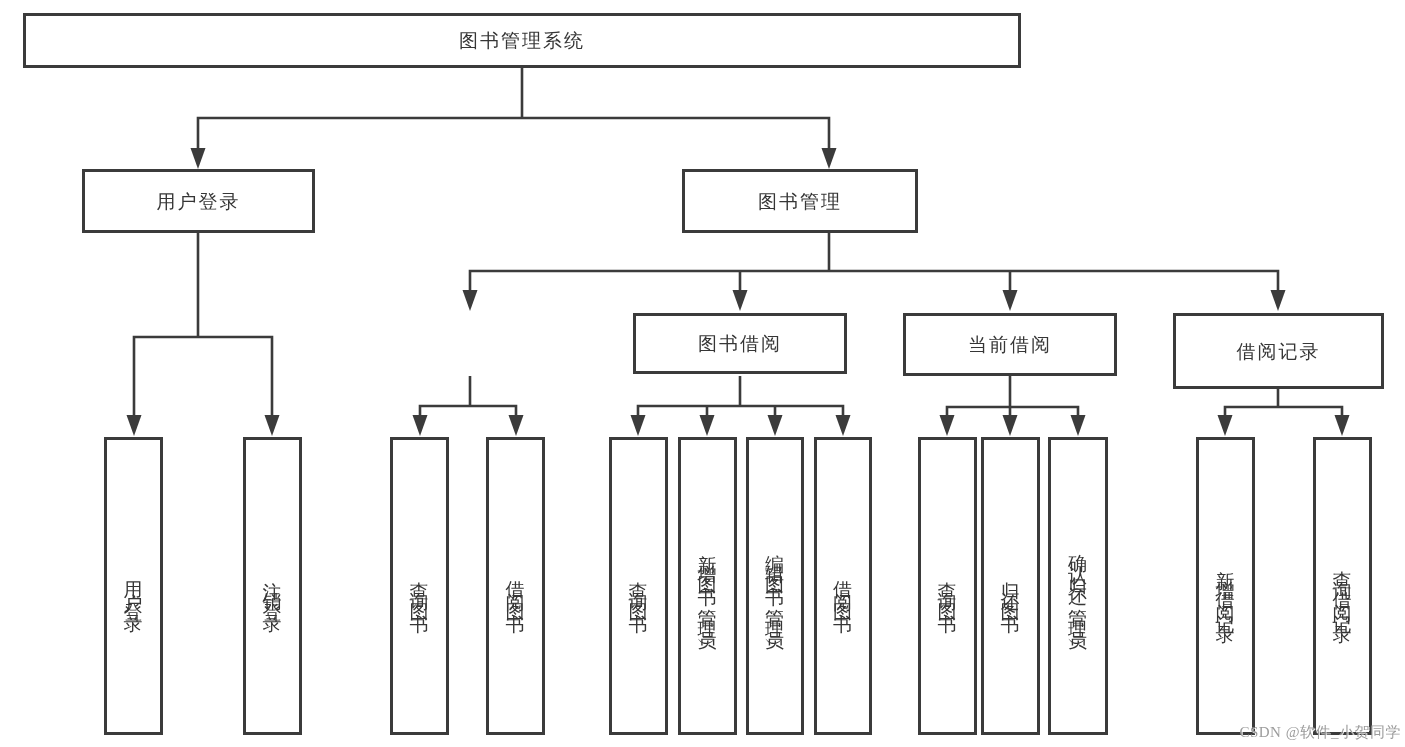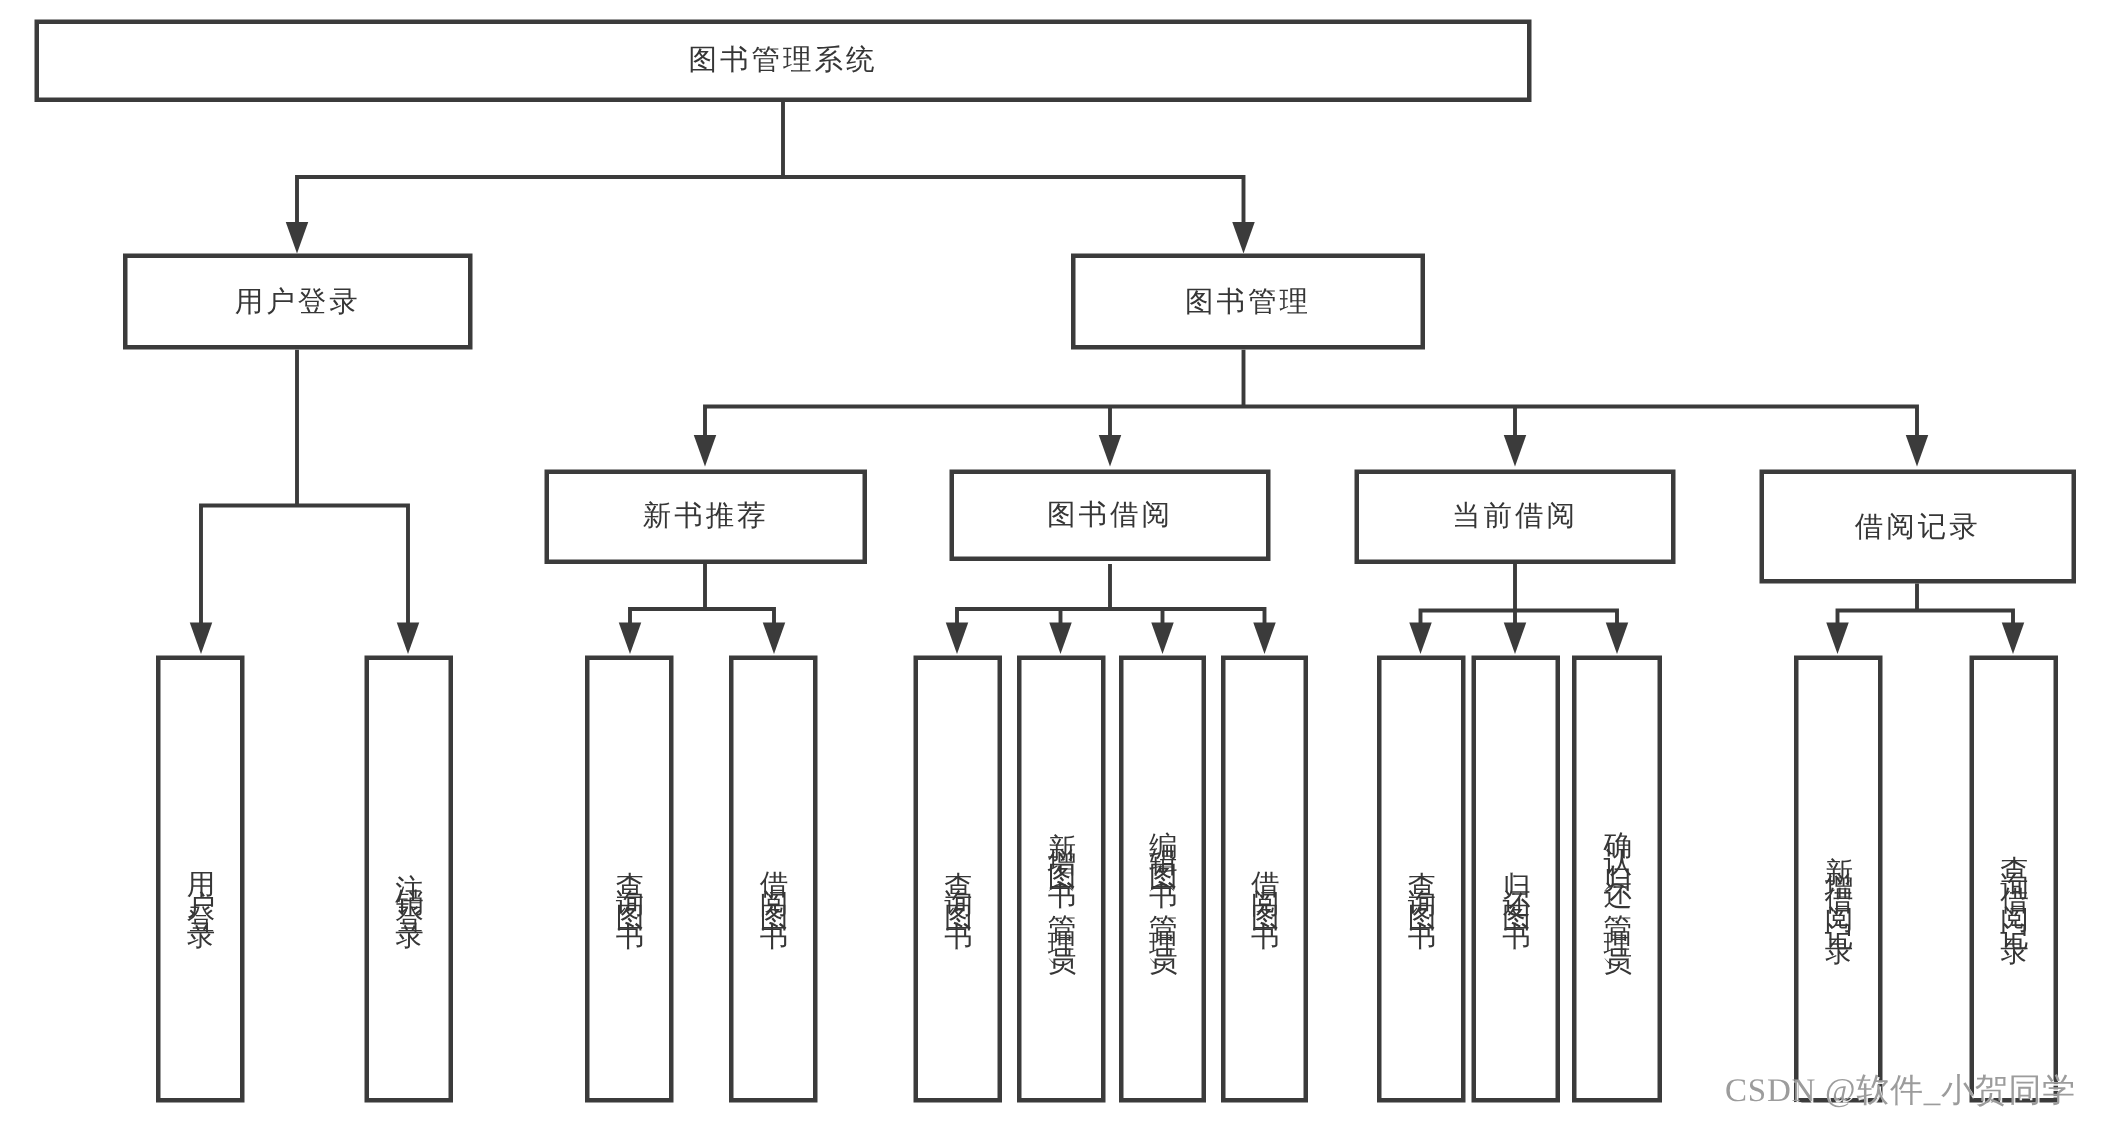--- a/index.html
+++ b/index.html
@@ -47,23 +47,23 @@
   }
   .leaf {
     writing-mode: vertical-rl;
     text-orientation: mixed;
     font-size: 19px;
     letter-spacing: 11px;
     padding-top: 4px;
   }
   .watermark {
     position: absolute;
-    right: 21px;
+    right: 4px;
     bottom: 5px;
-    font-size: 22px;
+    font-size: 15px;
     color: var(--watermark, #9c9c9c);
     letter-spacing: 0.5px;
     text-shadow: 1px 1px 0 rgba(255,255,255,0.9);
     white-space: nowrap;
   }
 </style>
 </head>
 <body>
 
 <div class="canvas">
@@ -119,23 +119,22 @@
       <use href="#arrow" transform="translate(1010,436)"></use>
       <use href="#arrow" transform="translate(1078,436)"></use>
       <use href="#arrow" transform="translate(1225,436)"></use>
       <use href="#arrow" transform="translate(1342,436)"></use>
     </g>
   </svg>
 
   <div class="node h-node" style="left:23px;top:13px;width:998px;height:55px">图书管理系统</div>
 
   <div class="node h-node" style="left:82px;top:169px;width:233px;height:64px">用户登录</div>
-  <div class="node h-node" style="left:714px;top:169px;width:236px;height:64px">图书管理</div>
+  <div class="node h-node" style="left:682px;top:169px;width:236px;height:64px">图书管理</div>
 
-  <div class="node h-node" style="left:363px;top:313px;width:215px;height:63px">新书推荐</div>
   <div class="node h-node" style="left:633px;top:313px;width:214px;height:61px">图书借阅</div>
   <div class="node h-node" style="left:903px;top:313px;width:214px;height:63px">当前借阅</div>
   <div class="node h-node" style="left:1173px;top:313px;width:211px;height:76px">借阅记录</div>
 
   <div class="node leaf" style="left:104px;top:437px;width:59px;height:298px">用户登录</div>
   <div class="node leaf" style="left:243px;top:437px;width:59px;height:298px">注销登录</div>
 
   <div class="node leaf" style="left:390px;top:437px;width:59px;height:298px">查询图书</div>
   <div class="node leaf" style="left:486px;top:437px;width:59px;height:298px">借阅图书</div>
 

